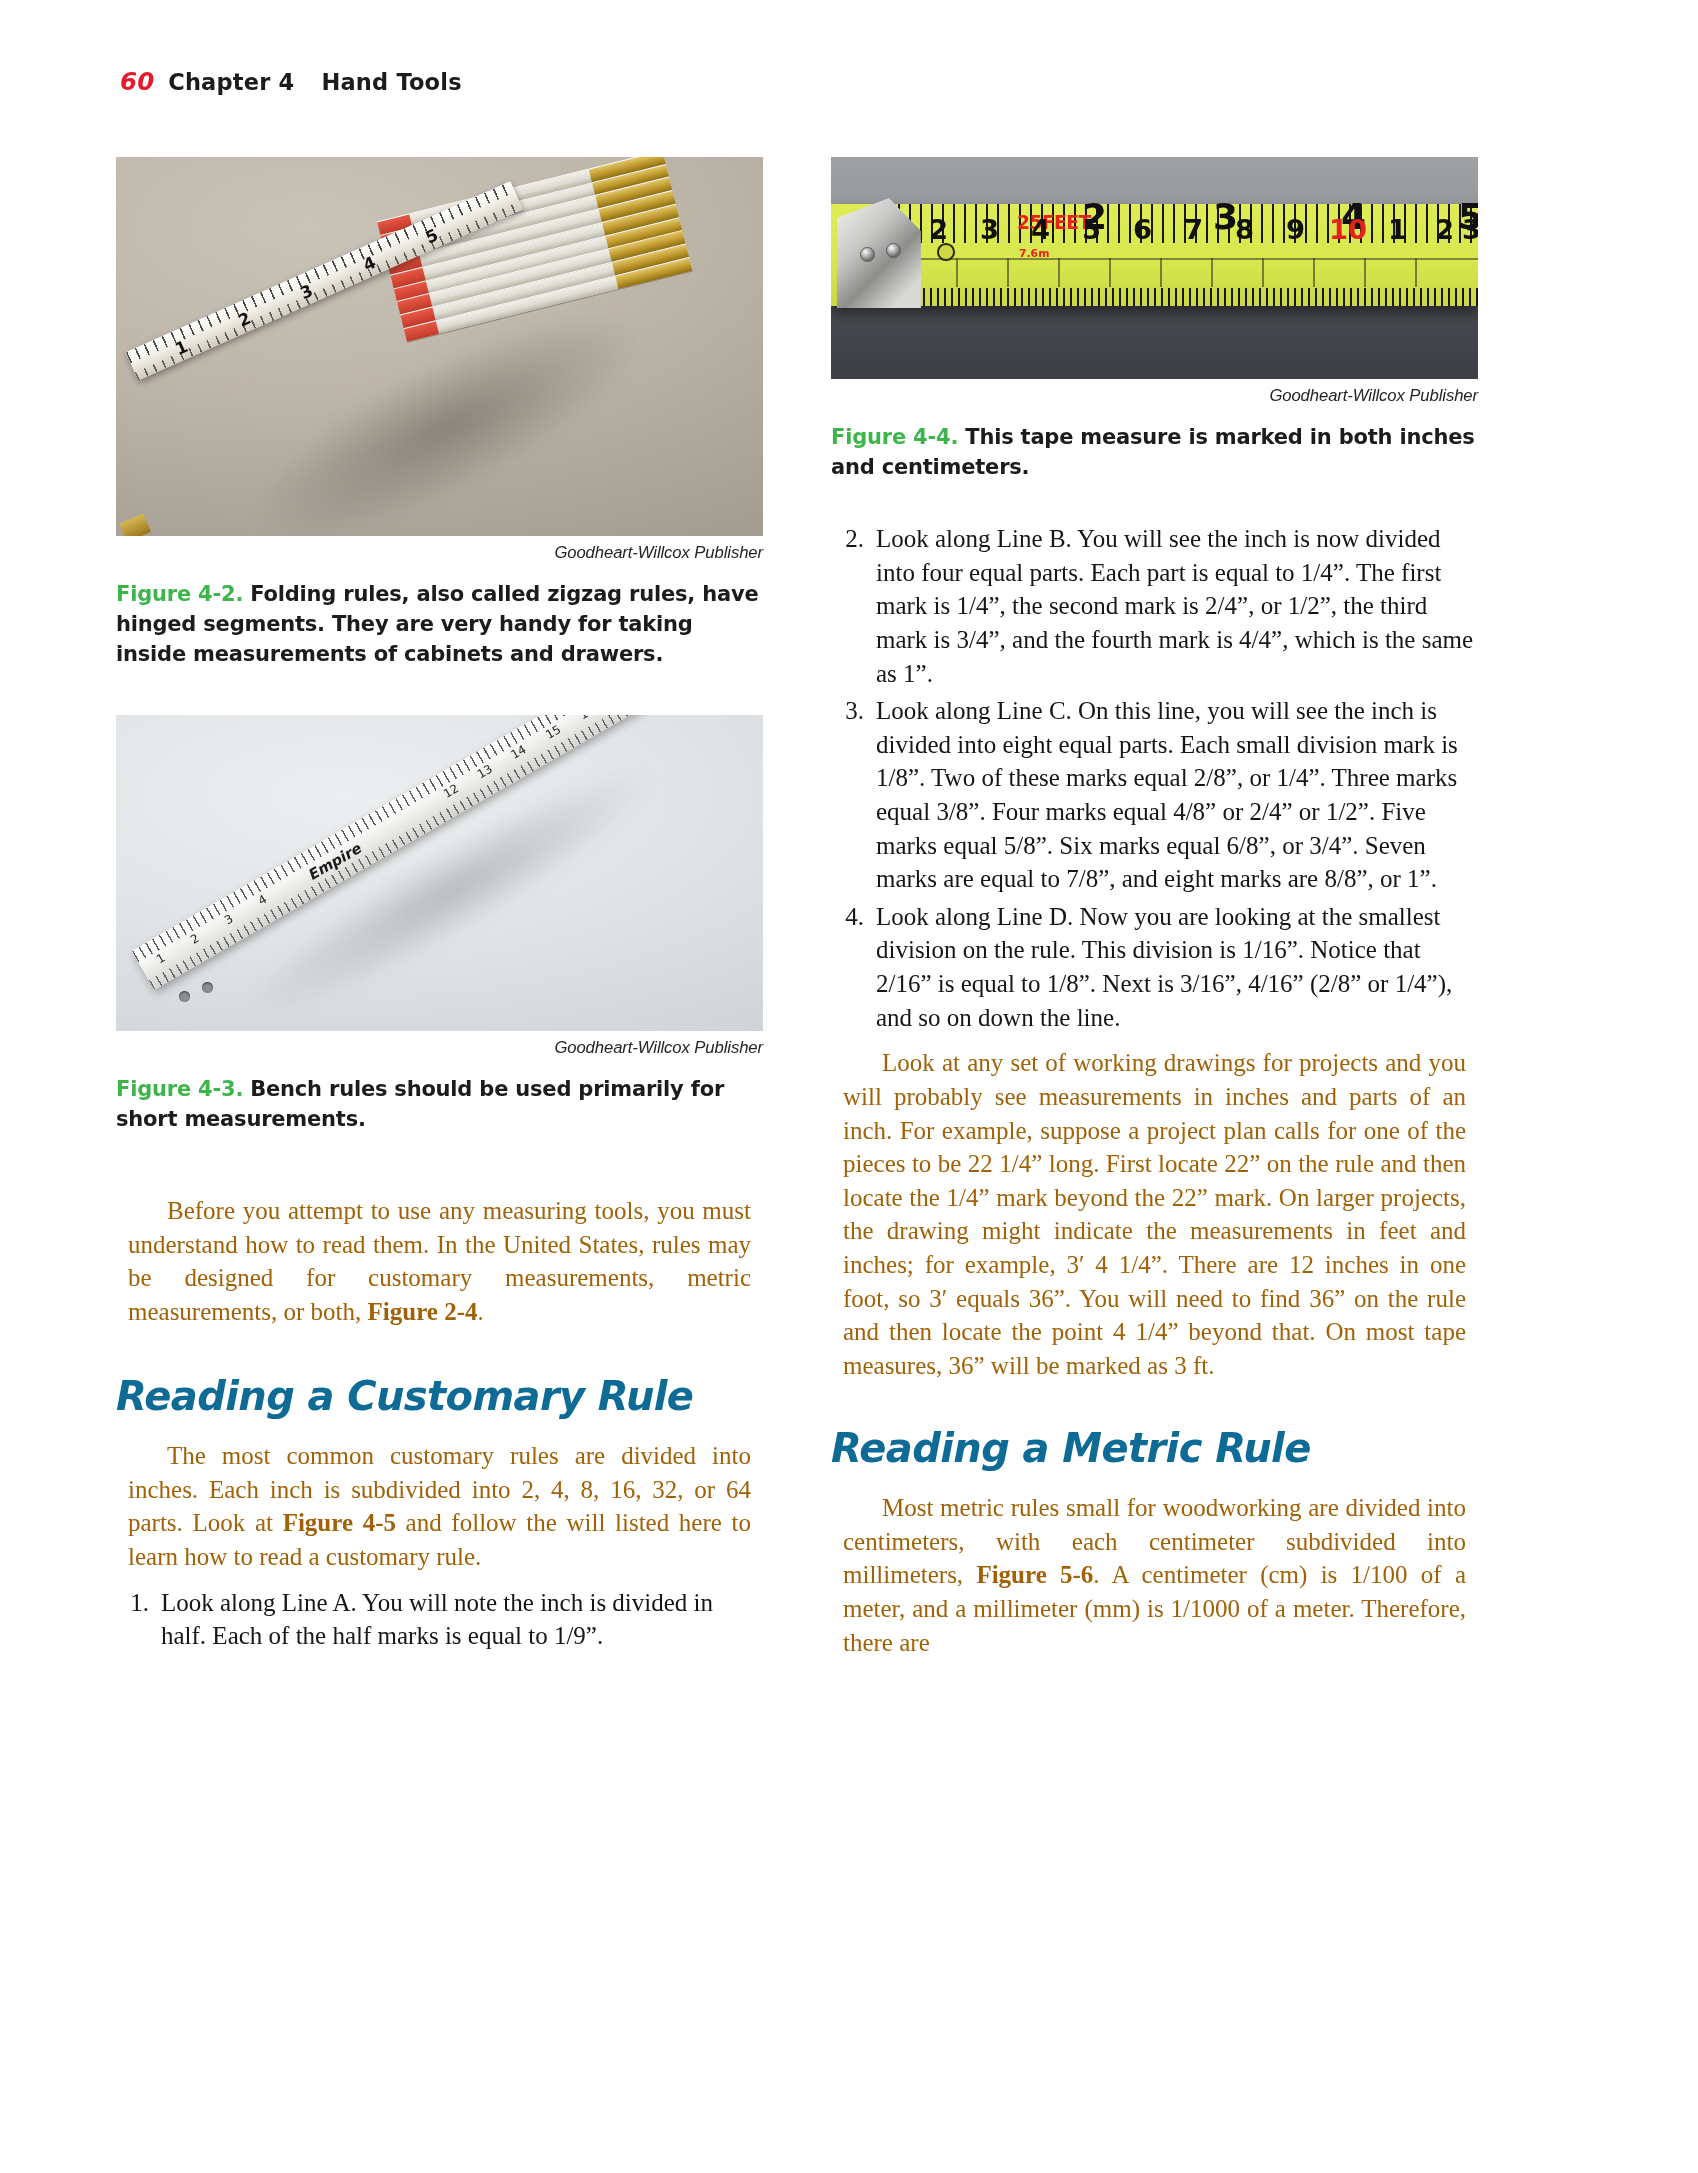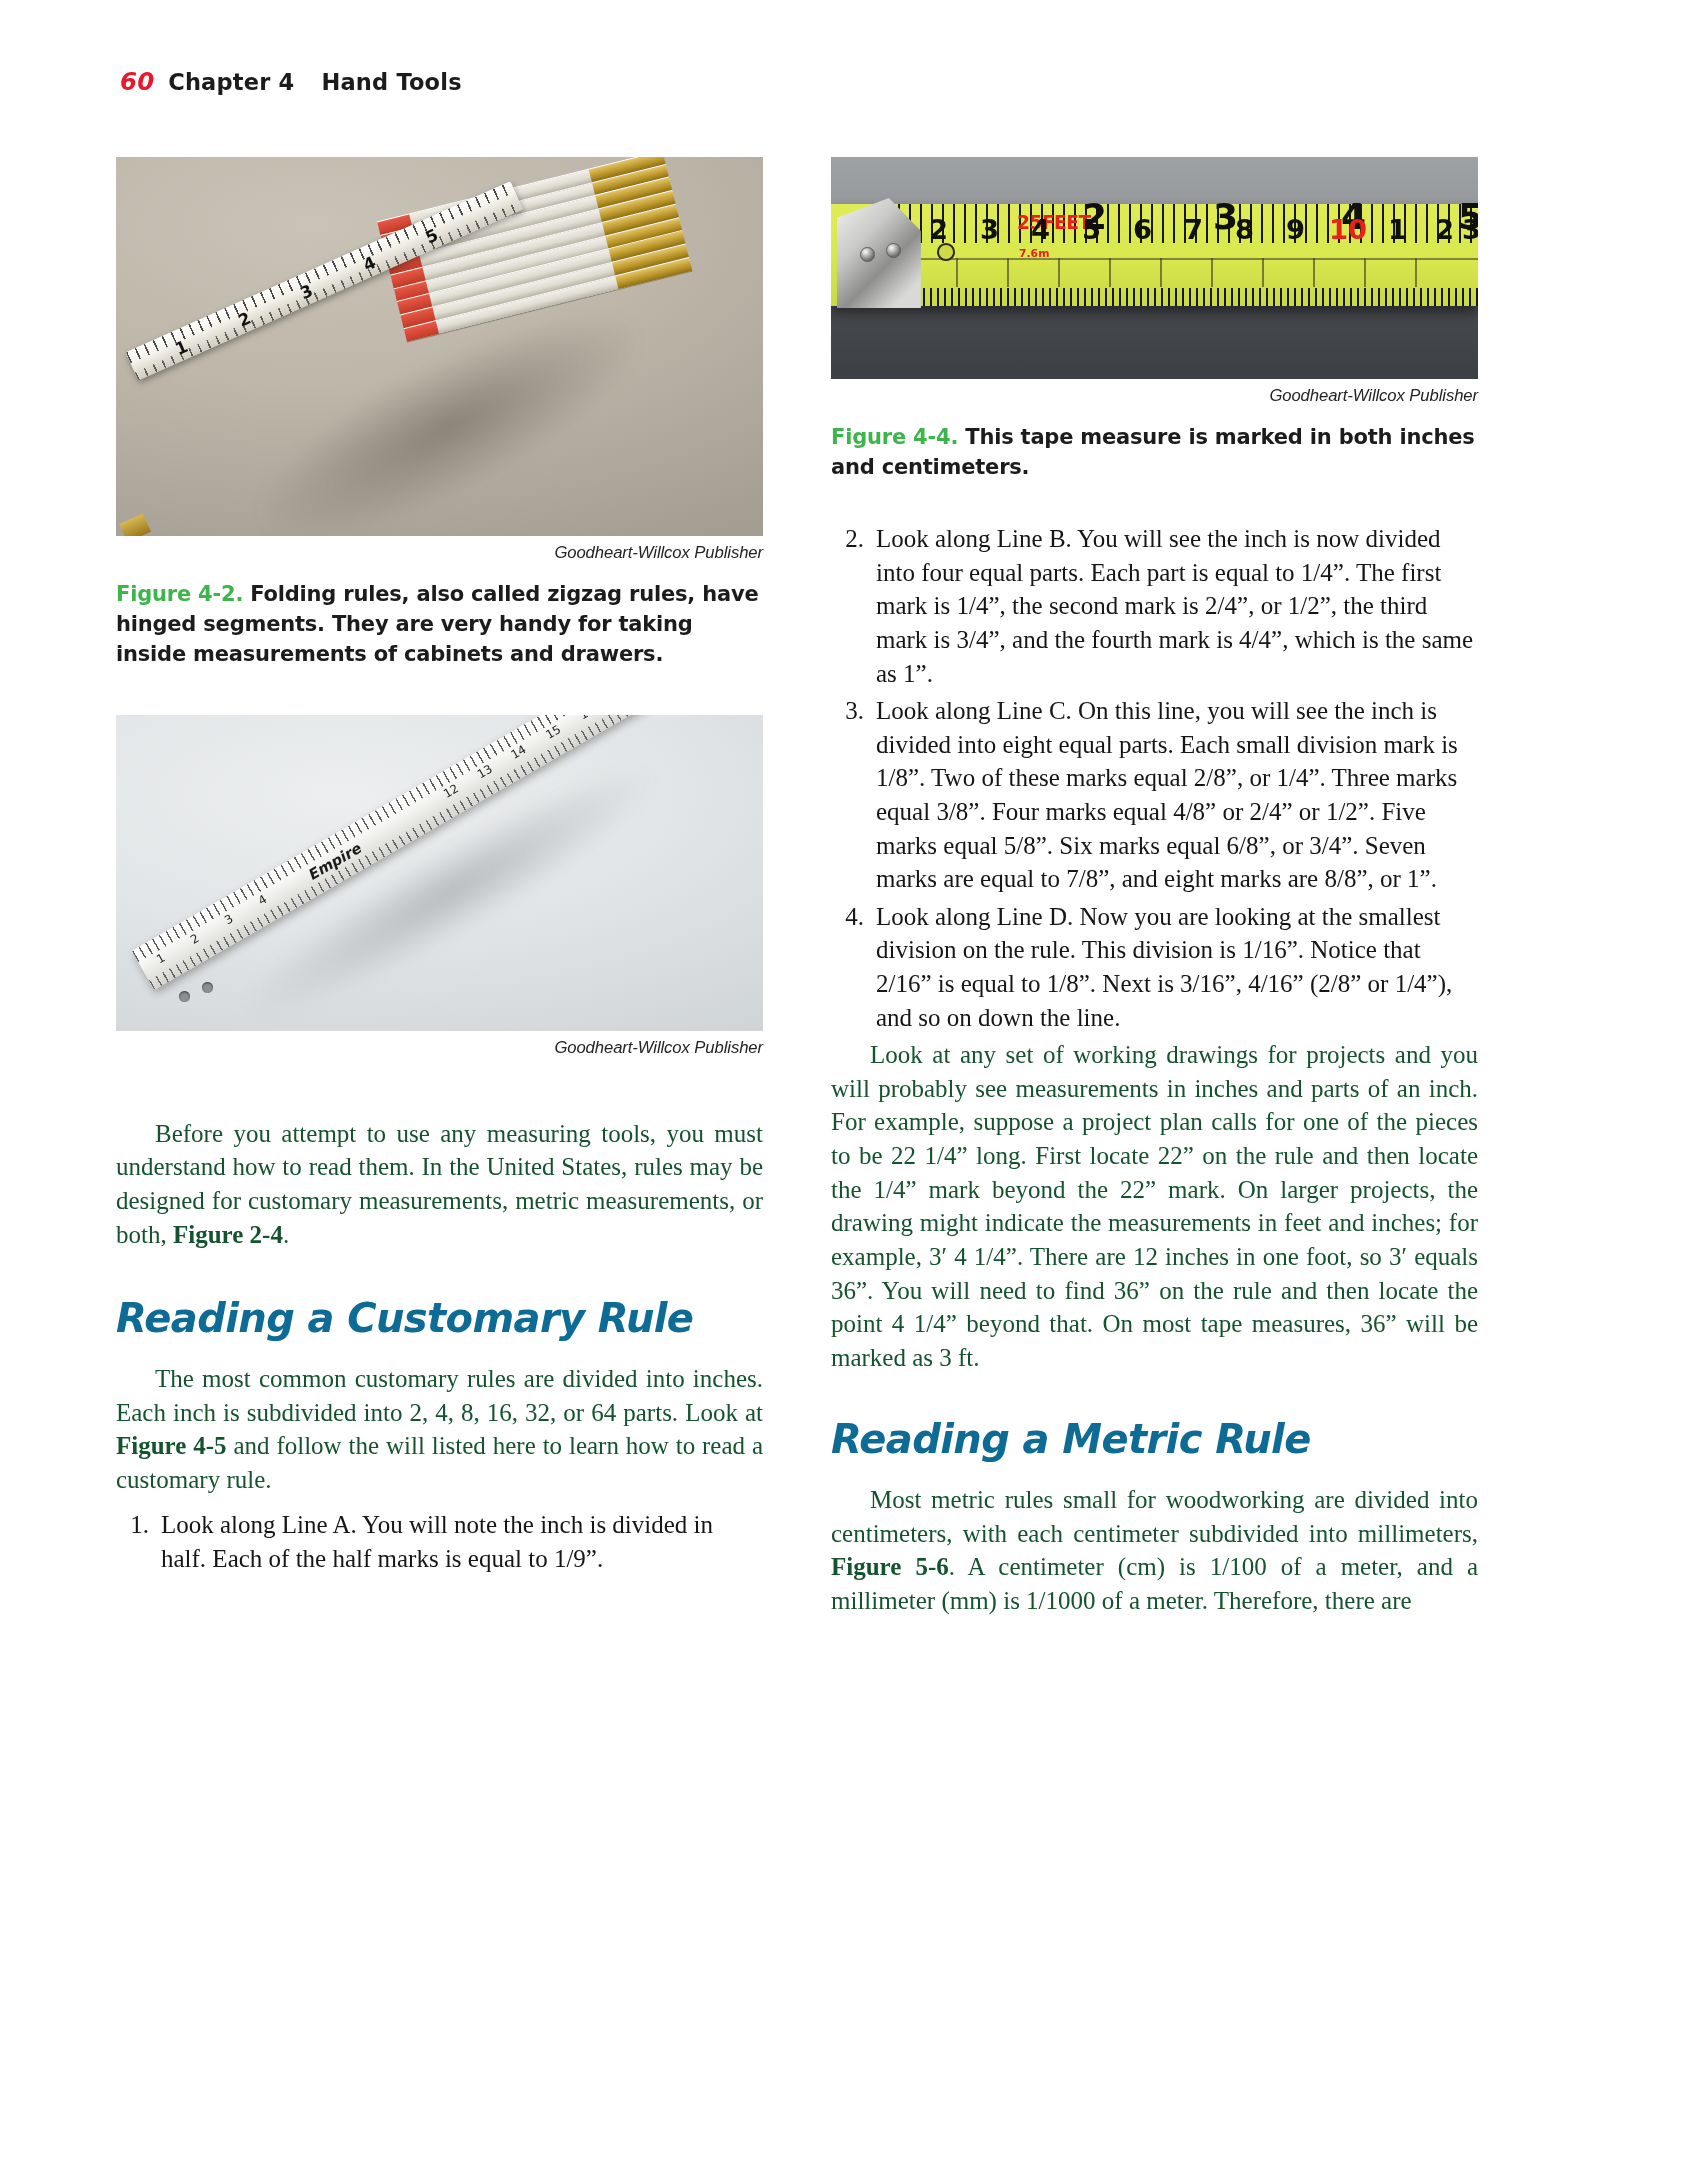--- a/index.html
+++ b/index.html
@@ -81,22 +81,22 @@
   }
   .caption .fignum { color: #3db54a; }
 
   
   p.body {
     font-family: "Liberation Serif", serif;
     font-size: 25px;
     line-height: 1.345;
     text-align: justify;
     text-justify: inter-word;
-    margin: 0;
-    color: #14532d;
+    margin: 12px;
+    color: #a16207;
     hyphens: manual;
   }
   p.body.indent { text-indent: 39px; }
   b.bold { font-weight: 700; }
 
   
   h2.sect {
     font-family: "DejaVu Sans", sans-serif;
     font-style: italic;
     font-weight: 700;
@@ -397,20 +397,21 @@
           <span class="n" style="left:388px;">13</span>
           <span class="n" style="left:427px;">14</span>
           <span class="n" style="left:467px;">15</span>
           <span class="n" style="left:506px;">16</span>
 
         </div>
         <div class="hole" style="left:63px; top:276px;"></div>
         <div class="hole" style="left:86px; top:267px;"></div>
       </div>
       <div class="credit">Goodheart-Willcox Publisher</div>
+      <div class="caption"><span class="fignum">Figure 4-3.</span><span> Bench rules should be used primarily for short measurements.</span></div>
     </div>
 
     <p class="body indent" style="margin-top:59px;"><span>Before you attempt to use any measuring tools, you must understand how to read them. In the United States, rules may be designed for customary measurements, metric measurements, or both, </span><b class="bold">Figure 2-4</b><span>.</span></p>
 
     <h2 class="sect" style="margin-top:45px;">Reading a Customary Rule</h2>
 
     <p class="body indent" style="margin-top:21.6px;"><span>The most common customary rules are divided into inches. Each inch is subdivided into 2, 4, 8, 16, 32, or 64 parts. Look at </span><b class="bold">Figure 4-5</b><span> and follow the will listed here to learn how to read a customary rule.</span></p>
 
     <ol class="steps" style="margin-top:11.8px;">
       <li>

